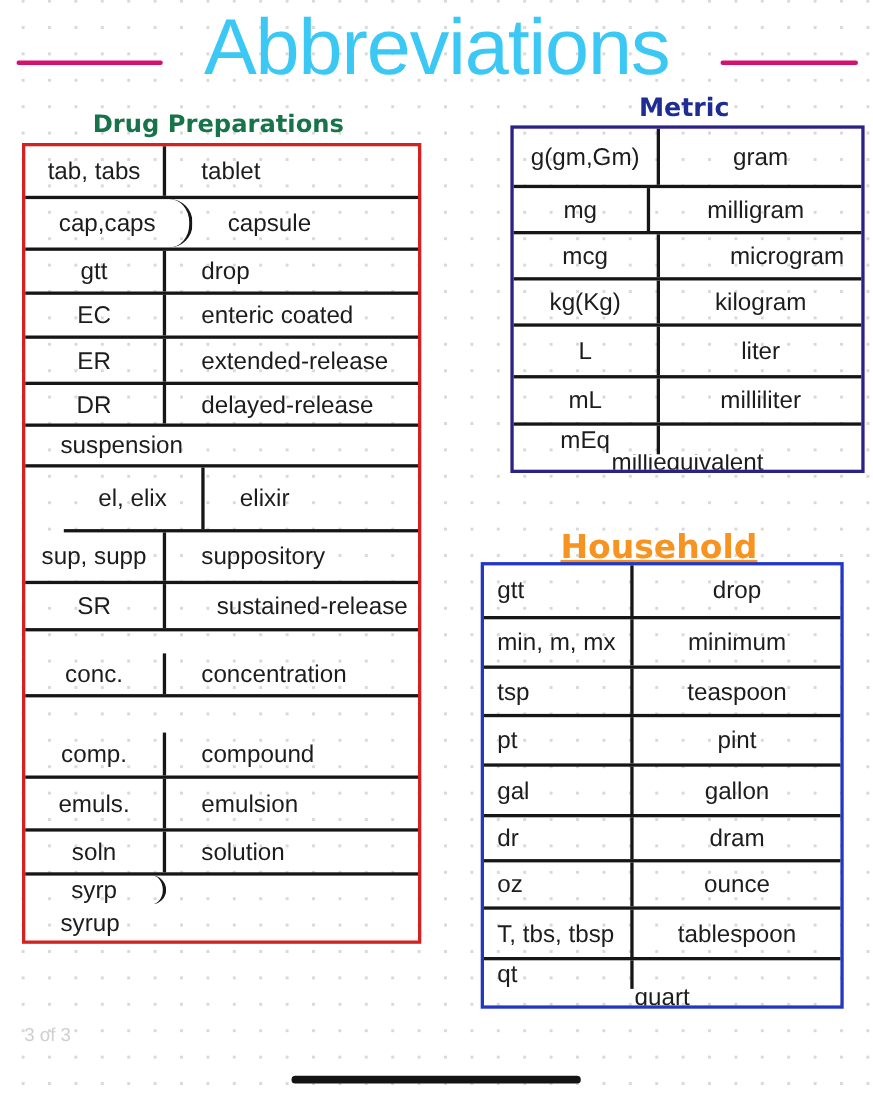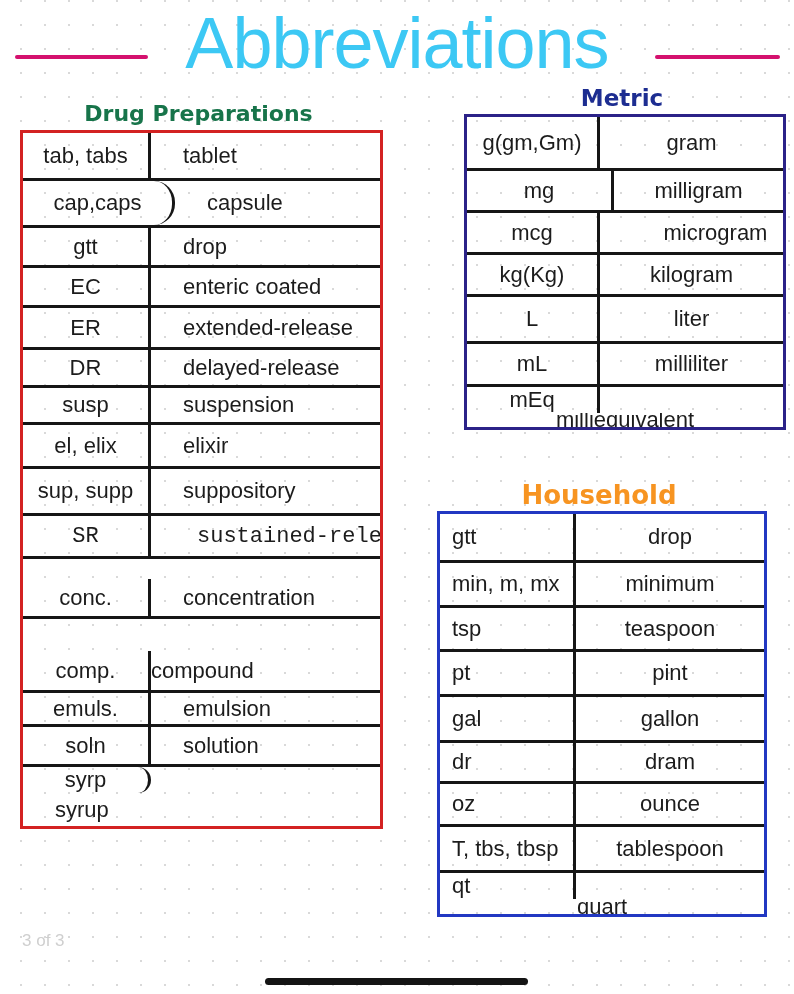--- a/index.html
+++ b/index.html
@@ -15,21 +15,21 @@
   }
   .rule{position:absolute;top:55px;height:4px;border-radius:2px;}
   .rule-left{left:15px;width:133px;}
   .rule-right{left:655px;width:125px;}
   .section-title{
     position:absolute;margin:0;text-align:center;font-weight:700;
     font-family:"DejaVu Sans",sans-serif;letter-spacing:0px;
   }
   .st-drug{left:20px;top:101px;width:357px;font-size:22px;}
   .st-metric{left:464px;top:85px;width:316px;font-size:23px;}
-  .st-household{left:437px;top:480px;width:324px;font-size:26px;}
+  .st-household{left:437px;top:480px;width:324px;font-size:30px;text-decoration:underline;}
   .table-box{
     position:absolute;border:3px solid #000;display:flex;flex-direction:column;
     background:transparent;
   }
   .tb-drug{left:20px;top:130px;width:357px;}
   .tb-metric{left:464px;top:114px;width:316px;}
   .tb-household{left:437px;top:511px;width:324px;}
   .trow{display:flex;box-sizing:border-box;border-bottom:3px solid #161616;flex:none;}
   .trow.last{border-bottom:none;flex-direction:column;}
   .cell{
@@ -70,65 +70,64 @@
       </div>
       <div class="trow" style="height: 42px;">
         <div class="cell left" style="width: 128px; justify-content: center;">ER</div>
         <div class="cell right" style="justify-content: flex-start; padding-left: 32px;">extended-release</div>
       </div>
       <div class="trow" style="height: 38px;">
         <div class="cell left" style="width: 128px; justify-content: center;">DR</div>
         <div class="cell right" style="justify-content: flex-start; padding-left: 32px;">delayed-release</div>
       </div>
       <div class="trow" style="height: 37px;">
-        <div class="cell left" style="width: 128px; justify-content: center;">susp</div>
         <div class="cell right" style="justify-content: flex-start; padding-left: 32px;">suspension</div>
       </div>
-      <div class="trow" style="height: 44px;">
+      <div class="trow" style="height: 59px; margin-left: 35px;">
         <div class="cell left" style="width: 128px; justify-content: center;">el, elix</div>
         <div class="cell right" style="justify-content: flex-start; padding-left: 32px;">elixir</div>
       </div>
       <div class="trow" style="height: 47px;">
         <div class="cell left" style="width: 128px; justify-content: center;">sup, supp</div>
         <div class="cell right" style="justify-content: flex-start; padding-left: 32px;">suppository</div>
       </div>
-      <div class="trow" style="height: 43px; font-family: Liberation Mono, monospace;">
+      <div class="trow" style="height: 43px;">
         <div class="cell left" style="width: 128px; justify-content: center;">SR</div>
         <div class="cell right" style="justify-content: flex-start; padding-left: 46px;">sustained-release</div>
       </div>
       <div class="trow" style="height: 40px; margin-top: 20px;">
         <div class="cell left" style="width: 128px; justify-content: center;">conc.</div>
         <div class="cell right" style="justify-content: flex-start; padding-left: 32px;">concentration</div>
       </div>
       <div class="trow" style="height: 42px; margin-top: 32px;">
         <div class="cell left" style="width: 128px; justify-content: center;">comp.</div>
-        <div class="cell right" style="justify-content: flex-start; ">compound</div>
+        <div class="cell right" style="justify-content: flex-start; padding-left: 32px;">compound</div>
       </div>
-      <div class="trow" style="height: 34px;">
+      <div class="trow" style="height: 48px;">
         <div class="cell left" style="width: 128px; justify-content: center;">emuls.</div>
         <div class="cell right" style="justify-content: flex-start; padding-left: 32px;">emulsion</div>
       </div>
       <div class="trow" style="height: 40px;">
         <div class="cell left" style="width: 128px; justify-content: center;">soln</div>
         <div class="cell right" style="justify-content: flex-start; padding-left: 32px;">solution</div>
       </div>
       <div class="trow last" style="height: 59px;">
         <div class="cell left" style="width: 128px; justify-content: center; border-radius: 17px;">syrp</div>
         <div class="cell right" style="justify-content: flex-start; padding-left: 32px;">syrup</div>
       </div>
     </div>
 
   <h2 class="section-title st-metric" style="color: rgb(29, 45, 145);">Metric</h2>
   <div class="table-box tb-metric" style="border-color: rgb(43, 34, 136);">
       <div class="trow" style="height: 54px;">
         <div class="cell left" style="width: 133px; justify-content: center;">g(gm,Gm)</div>
         <div class="cell right" style="justify-content: center;">gram</div>
       </div>
       <div class="trow" style="height: 42px;">
-        <div class="cell left" style="width: 147px; justify-content: center;">mg</div>
+        <div class="cell left" style="width: 124px; justify-content: center;">mg</div>
         <div class="cell right" style="justify-content: center;">milligram</div>
       </div>
       <div class="trow" style="height: 42px;">
         <div class="cell left" style="width: 133px; justify-content: center;">mcg</div>
         <div class="cell right" style="justify-content: center; margin-left: 48px;">microgram</div>
       </div>
       <div class="trow" style="height: 42px;">
         <div class="cell left" style="width: 133px; justify-content: center;">kg(Kg)</div>
         <div class="cell right" style="justify-content: center;">kilogram</div>
       </div>

